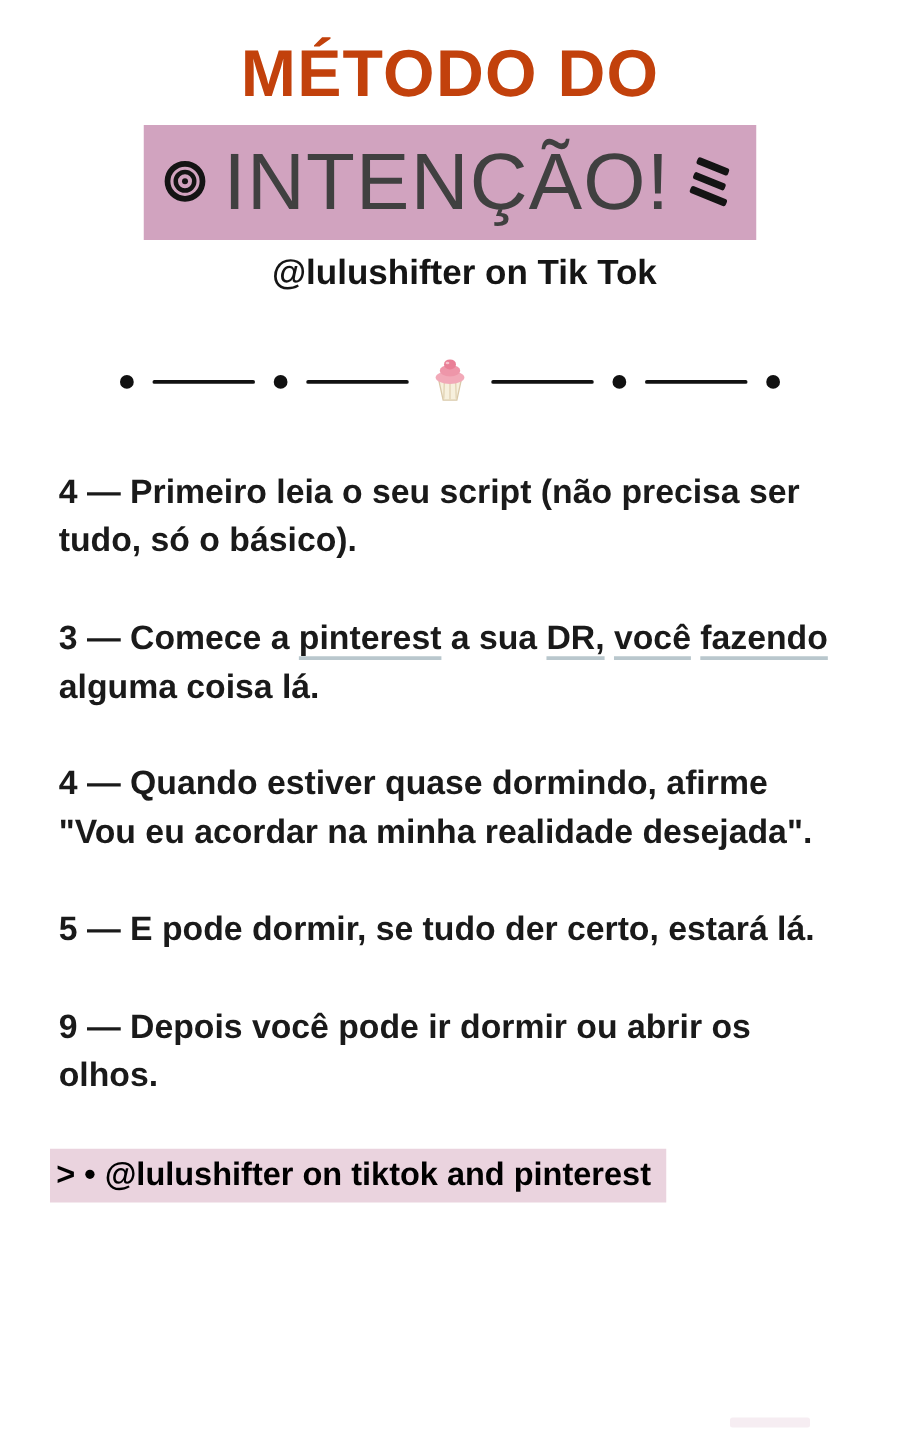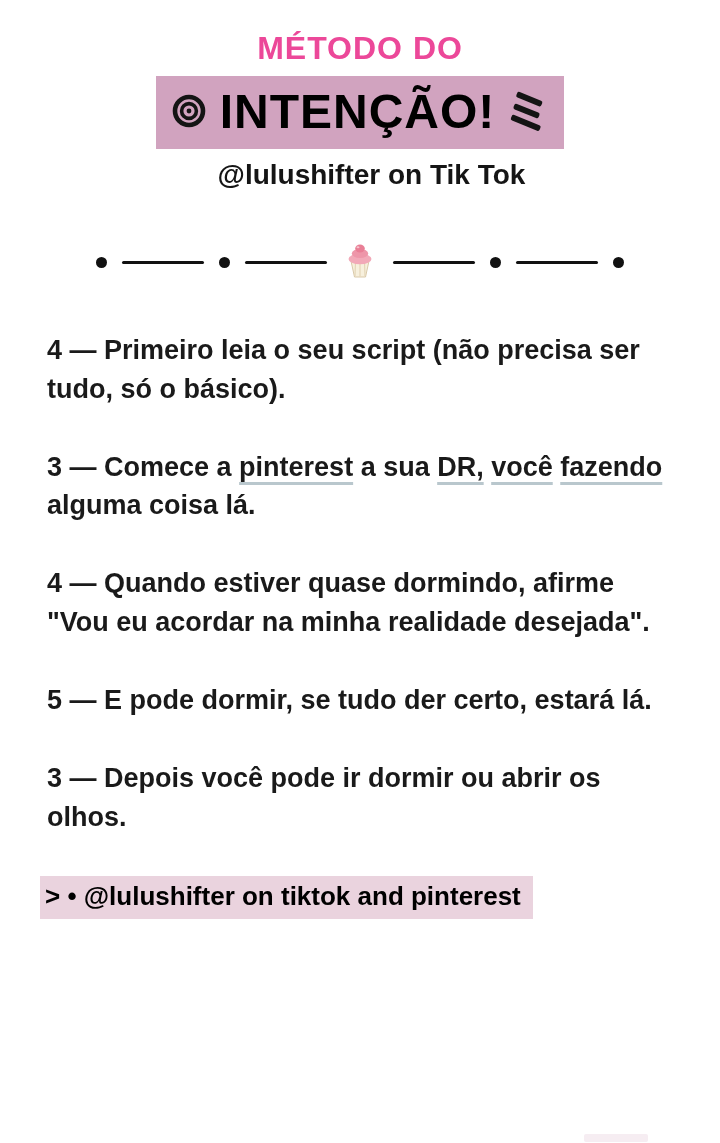--- a/index.html
+++ b/index.html
@@ -10,39 +10,39 @@
     height: 1143px;
     margin: 0 auto;
     background: #ffffff;
     font-family: "Liberation Sans", "DejaVu Sans", sans-serif;
     color: #1a1a1a;
     overflow: hidden;
   }
   
   .header { padding-top: 30px; text-align: center; }
   .title-line1 {
-    font-size: 32px;
+    font-size: 53px;
     font-weight: 700;
     letter-spacing: 1px;
-    color: #ec4899;
+    color: #c2410c;
     line-height: 1.15;
   }
   .title-highlight {
     display: inline-flex;
     align-items: center;
     gap: 14px;
     margin-top: 9px;
     padding: 8px 20px 10px 16px;
     background: #d1a3bf;
   }
   .title-line2 {
-    font-size: 48px;
-    font-weight: 700;
+    font-size: 64px;
+    font-weight: 400;
     letter-spacing: 1px;
-    color: #000000;
+    color: #404040;
   }
   .bullseye { width: 34px; height: 34px; display: block; }
   .dashes {
     display: flex;
     flex-direction: column;
     gap: 7px;
     padding-left: 4px;
   }
   .dash {
     width: 27px;
@@ -167,21 +167,21 @@
     <span class="dot"></span>
     <span class="line"></span>
     <span class="dot"></span>
   </div>
 
   <div class="steps">
     <p class="step">4 — Primeiro leia o seu script (não precisa ser tudo, só o básico).</p>
     <p class="step"><span>3 — Comece a </span><span class="u">pinterest</span><span> a sua </span><span class="u">DR,</span><span> </span><span class="u">você</span><span> </span><span class="u">fazendo</span><span> alguma coisa lá.</span></p>
     <p class="step">4 — Quando estiver quase dormindo, afirme "Vou eu acordar na minha realidade desejada".</p>
     <p class="step">5 — E pode dormir, se tudo der certo, estará lá.</p>
-    <p class="step">3 — Depois você pode ir dormir ou abrir os olhos.</p>
+    <p class="step">9 — Depois você pode ir dormir ou abrir os olhos.</p>
   </div>
 
   <div class="footer">
     <span class="footer-highlight">&gt; • @lulushifter on tiktok and pinterest</span>
   </div>
 
   <div class="corner-fragment"></div>
 
 </div>
 

